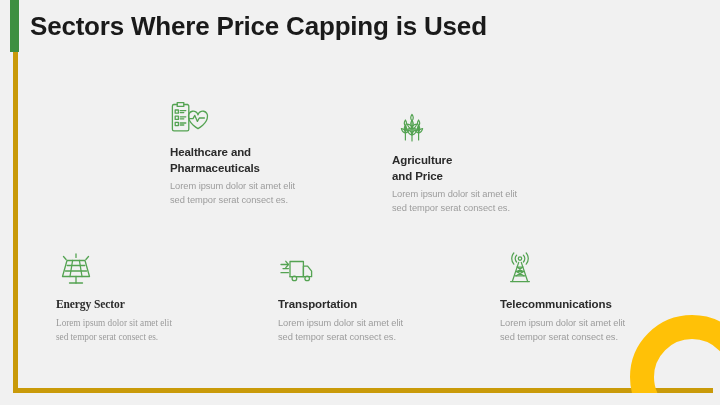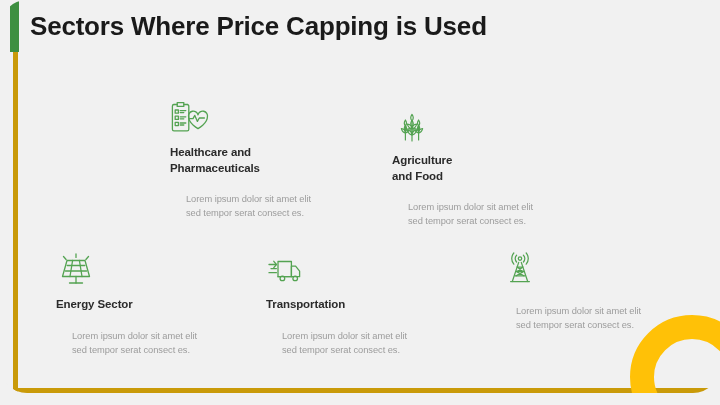--- a/index.html
+++ b/index.html
@@ -13,21 +13,20 @@
     font-family: "Liberation Sans", sans-serif;
     overflow: hidden;
     position: relative;
   }
   .slide {
     position: relative;
     width: 720px;
     height: 393px;
     background: #f1f1f1;
     overflow: hidden;
-    border-radius: 27px;
   }
 
   
   .accent-bar-green {
     position: absolute;
     left: 10px;
     top: 0;
     width: 9px;
     height: 52px;
     background: #3d8f40;
@@ -94,30 +93,30 @@
     font-weight: bold;
     color: #2b2b2b;
     line-height: 1.35;
     margin: 0 0 3px 0;
     letter-spacing: -0.1px;
   }
   .card-desc {
     font-size: 9.3px;
     color: #9c9c9c;
     line-height: 1.55;
-    margin: 16px;
+    margin: 0;
     letter-spacing: -0.05px;
   }
 
   
   .pos-healthcare   { left: 170px; top: 0; }
   .pos-agriculture  { left: 392px; top: 8px; }
   
-  .pos-energy       { left: 56px;  top: 0; }
-  .pos-transport    { left: 266px; top: 0; }
+  .pos-energy       { left: 56px;  top: 0; font-family: Liberation Serif, serif; }
+  .pos-transport    { left: 278px; top: 0; }
   .pos-telecom      { left: 500px; top: 0; }
 </style>
 </head>
 <body>
 
 <div class="slide">
 
   <div class="accent-bar-green"></div>
   <div class="frame-vline"></div>
   <div class="frame-hline"></div>
@@ -171,21 +170,21 @@
           <path d="M13.4 25c2.1-.4 3.5-2 4-4.3-2.3.2-3.9 1.7-4 4.3z"></path>
           <path d="M26.6 32V18"></path>
           <path d="M26.6 18c-1.4-1.8-1.4-4 0-6 1.4 2 1.4 4.2 0 6z"></path>
           <path d="M26.6 23.4c-1.4-1.8-1.4-4 0-6 1.4 2 1.4 4.2 0 6z"></path>
           <path d="M26.6 25c-2.1-.4-3.5-2-4-4.3 2.3.2 3.9 1.7 4 4.3z"></path>
           <path d="M26.6 25c2.1-.4 3.5-2 4-4.3-2.3.2-3.9 1.7-4 4.3z"></path>
         </svg>
       </span>
       <div class="card-heading">
         <span>Agriculture</span><br>
-        <span>and Food</span>
+        <span>and Price</span>
       </div>
       <p class="card-desc">
         <span>Lorem ipsum dolor sit amet elit</span><br>
         <span>sed tempor serat consect es.</span>
       </p>
     </div>
 
   </div>
 
   <div class="row row-bottom">
@@ -237,20 +236,23 @@
           <circle cx="20" cy="6.6" r="1.7"></circle>
           <path d="M16.6 3.2a4.8 4.8 0 0 0 0 6.8M23.4 3.2a4.8 4.8 0 0 1 0 6.8"></path>
           <path d="M13.8 1a8.6 8.6 0 0 0 0 11.2M26.2 1a8.6 8.6 0 0 1 0 11.2"></path>
           <path d="M18.7 10.4L12.3 29.5M21.3 10.4l6.4 19.1"></path>
           <path d="M17.3 15h5.4M16.2 19.4h7.6M15 23.8h10"></path>
           <path d="M17.3 15l5.4 4.4M22.7 15l-5.4 4.4"></path>
           <path d="M16.2 19.4l7.6 4.4M23.8 19.4l-7.6 4.4"></path>
           <path d="M10.6 29.5h18.8"></path>
         </svg>
       </span>
+      <div class="card-heading">
+        <span>Telecommunications</span>
+      </div>
       <p class="card-desc">
         <span>Lorem ipsum dolor sit amet elit</span><br>
         <span>sed tempor serat consect es.</span>
       </p>
     </div>
 
   </div>
 
 </div>
 

